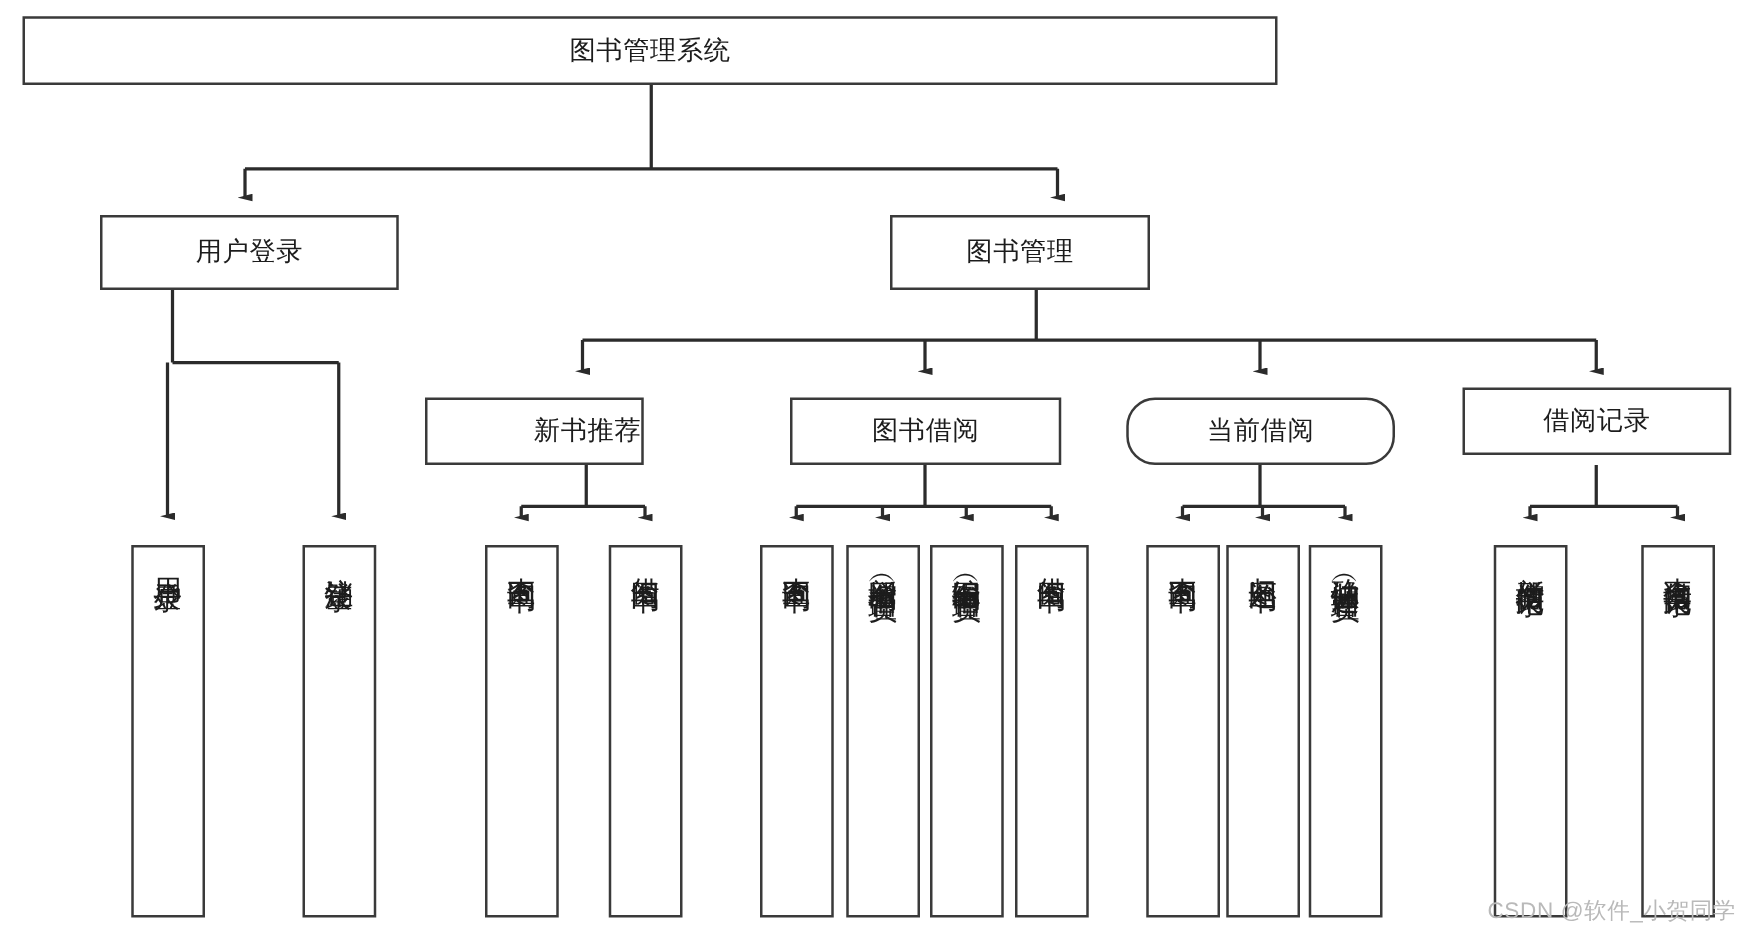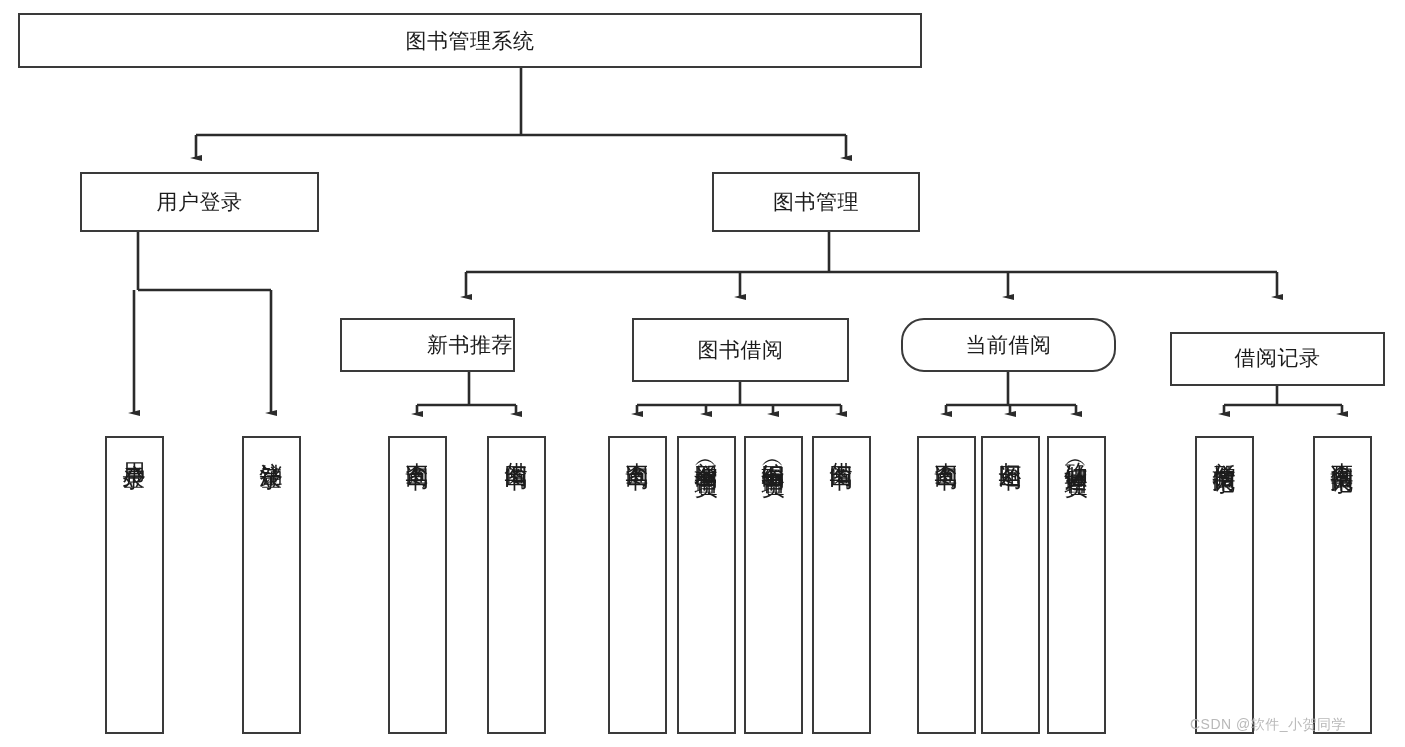--- a/index.html
+++ b/index.html
@@ -54,21 +54,21 @@
     font-size: 23px;
     line-height: 1.05;
     letter-spacing: 2px;
     white-space: nowrap;
     text-align: left;
   }
   .watermark {
     position: absolute;
     left: 1190px;
     top: 716px;
-    font-size: 14px;
+    font-size: 18px;
     color: #b9b9b9;
     letter-spacing: 0.5px;
     white-space: nowrap;
     z-index: 5;
   }
 </style>
 </head>
 <body>
 
 <div id="canvas">
@@ -116,41 +116,41 @@
       <path d="M1010,405 L1010,414" marker-end="url(#arrow)"></path>
       <path d="M1076,405 L1076,414" marker-end="url(#arrow)"></path>
 
       <path d="M1277,372 L1277,405"></path>
       <path d="M1224,405 L1342,405"></path>
       <path d="M1224,405 L1224,414" marker-end="url(#arrow)"></path>
       <path d="M1342,405 L1342,414" marker-end="url(#arrow)"></path>
     </g>
   </svg>
 
-  <div class="node" style="left:18px; top:13px; width:904px; height:55px;">
+  <div class="node" style="left:18px; top:13px; width:1004px; height:55px;">
     <span class="label">图书管理系统</span>
   </div>
 
   <div class="node" style="left:80px; top:172px; width:239px; height:60px;">
     <span class="label">用户登录</span>
   </div>
   <div class="node" style="left:712px; top:172px; width:208px; height:60px;">
     <span class="label">图书管理</span>
   </div>
 
   <div class="node" style="left:340px; top:318px; width:175px; height:54px;justify-content:flex-end;">
     <span class="label">新书推荐</span>
   </div>
-  <div class="node" style="left:632px; top:318px; width:217px; height:64px;">
+  <div class="node" style="left:632px; top:318px; width:217px; height:54px;">
     <span class="label">图书借阅</span>
   </div>
   <div class="node" style="left:901px; top:318px; width:215px; height:54px;border-radius:23px;">
     <span class="label">当前借阅</span>
   </div>
-  <div class="node" style="left:1170px; top:332px; width:215px; height:54px;font-family:Liberation Serif, serif;">
+  <div class="node" style="left:1170px; top:310px; width:215px; height:54px;">
     <span class="label">借阅记录</span>
   </div>
 
   <div class="node vertical" style="left:105px; top:436px; width:59px; height:298px;">
     <span class="label">用户登录</span>
   </div>
   <div class="node vertical" style="left:242px; top:436px; width:59px; height:298px;">
     <span class="label">注销登录</span>
   </div>
 

